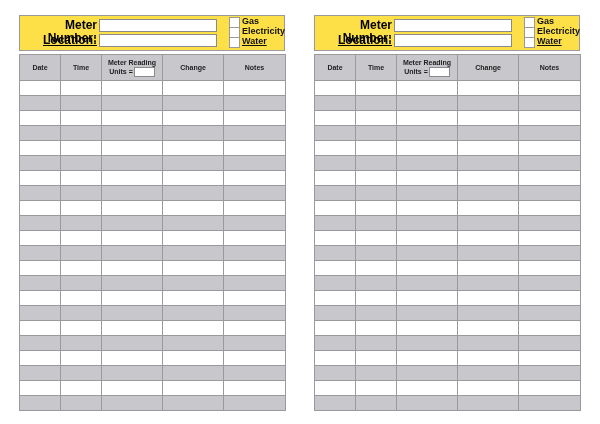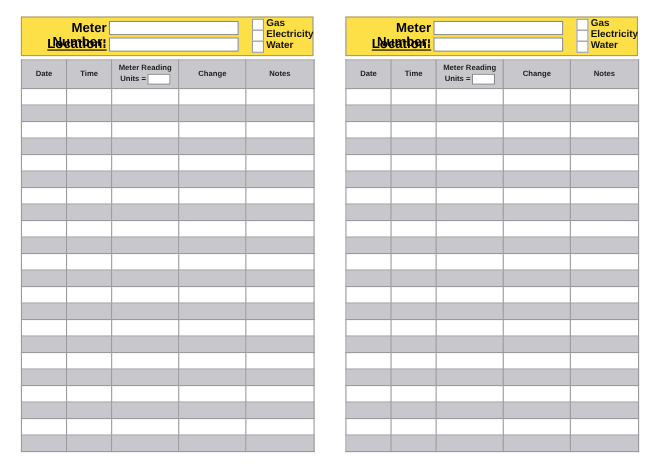--- a/index.html
+++ b/index.html
@@ -9,21 +9,21 @@
   .lbl { position:absolute; font-weight:bold; font-size:12px; color:#000; text-align:right; width:77px; left:0; line-height:13px; }
   .lbl1 { top:3px; }
   .lbl2 { top:18px;text-decoration:underline; }
   .inp { position:absolute; left:79px; width:118px; height:12px; background:#fff; border:1px solid #8a8a8a; box-sizing:border-box; }
   .inp1 { top:3px; height:13px; }
   .inp2 { top:18px; height:13px; }
   .cb { position:absolute; left:209px; width:9px; height:9px; background:#fff; border:1px solid #9a9a9a; }
   .cbl { position:absolute; left:222px; font-size:9px; font-weight:bold; color:#111; line-height:9px; }
   .cb1 { top:1px; } .cbl1 { top:1px; }
   .cb2 { top:11px; } .cbl2 { top:11px; }
-  .cb3 { top:21px; } .cbl3 { top:21px; }
+  .cb3 { top:21px; } .cbl3 { top:21px;text-decoration:underline; }
   table.log { position:absolute; left:0; top:39px; width:266px; border-collapse:collapse; table-layout:fixed; }
   table.log th, table.log td { border:1px solid #9a9a9e; padding:0; }
   table.log th { background:#c8c8cc; height:25px; font-size:7px; font-weight:bold; color:#222; text-align:center; vertical-align:middle; line-height:9px; }
   table.log td { height:14px; }
   tr.white td { background:#ffffff; }
   tr.grey td { background:#c8c8cc; }
   .units-box { display:inline-block; width:19px; height:8px; background:#fff; border:1px solid #8a8a8a; vertical-align:middle; margin-left:1px; }
 </style>
 </head>
 <body>

